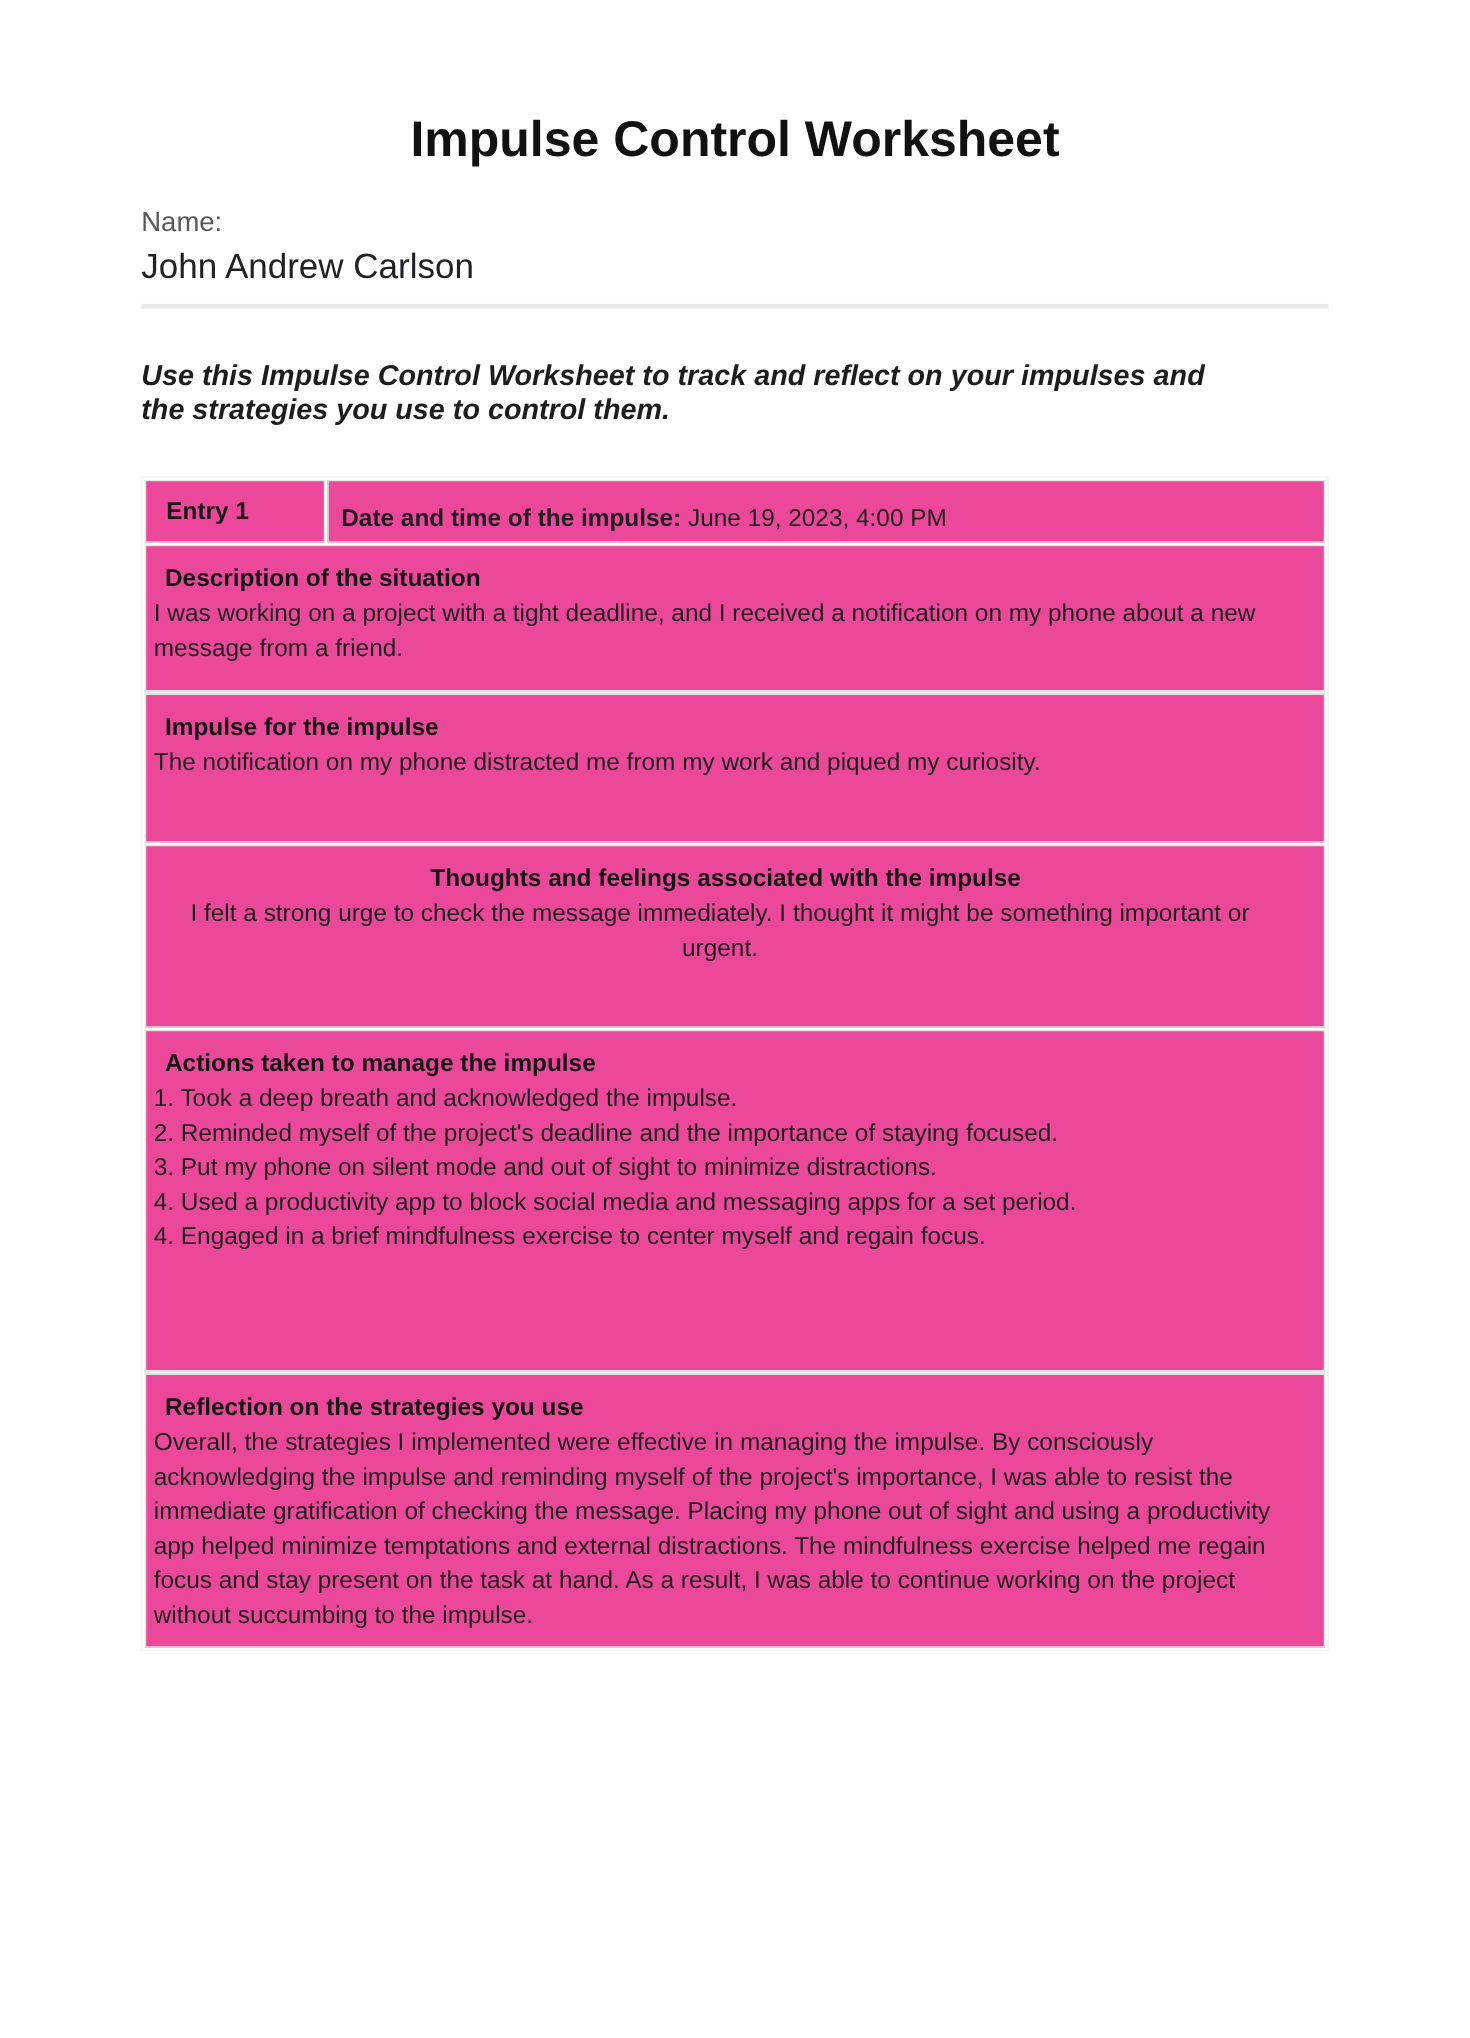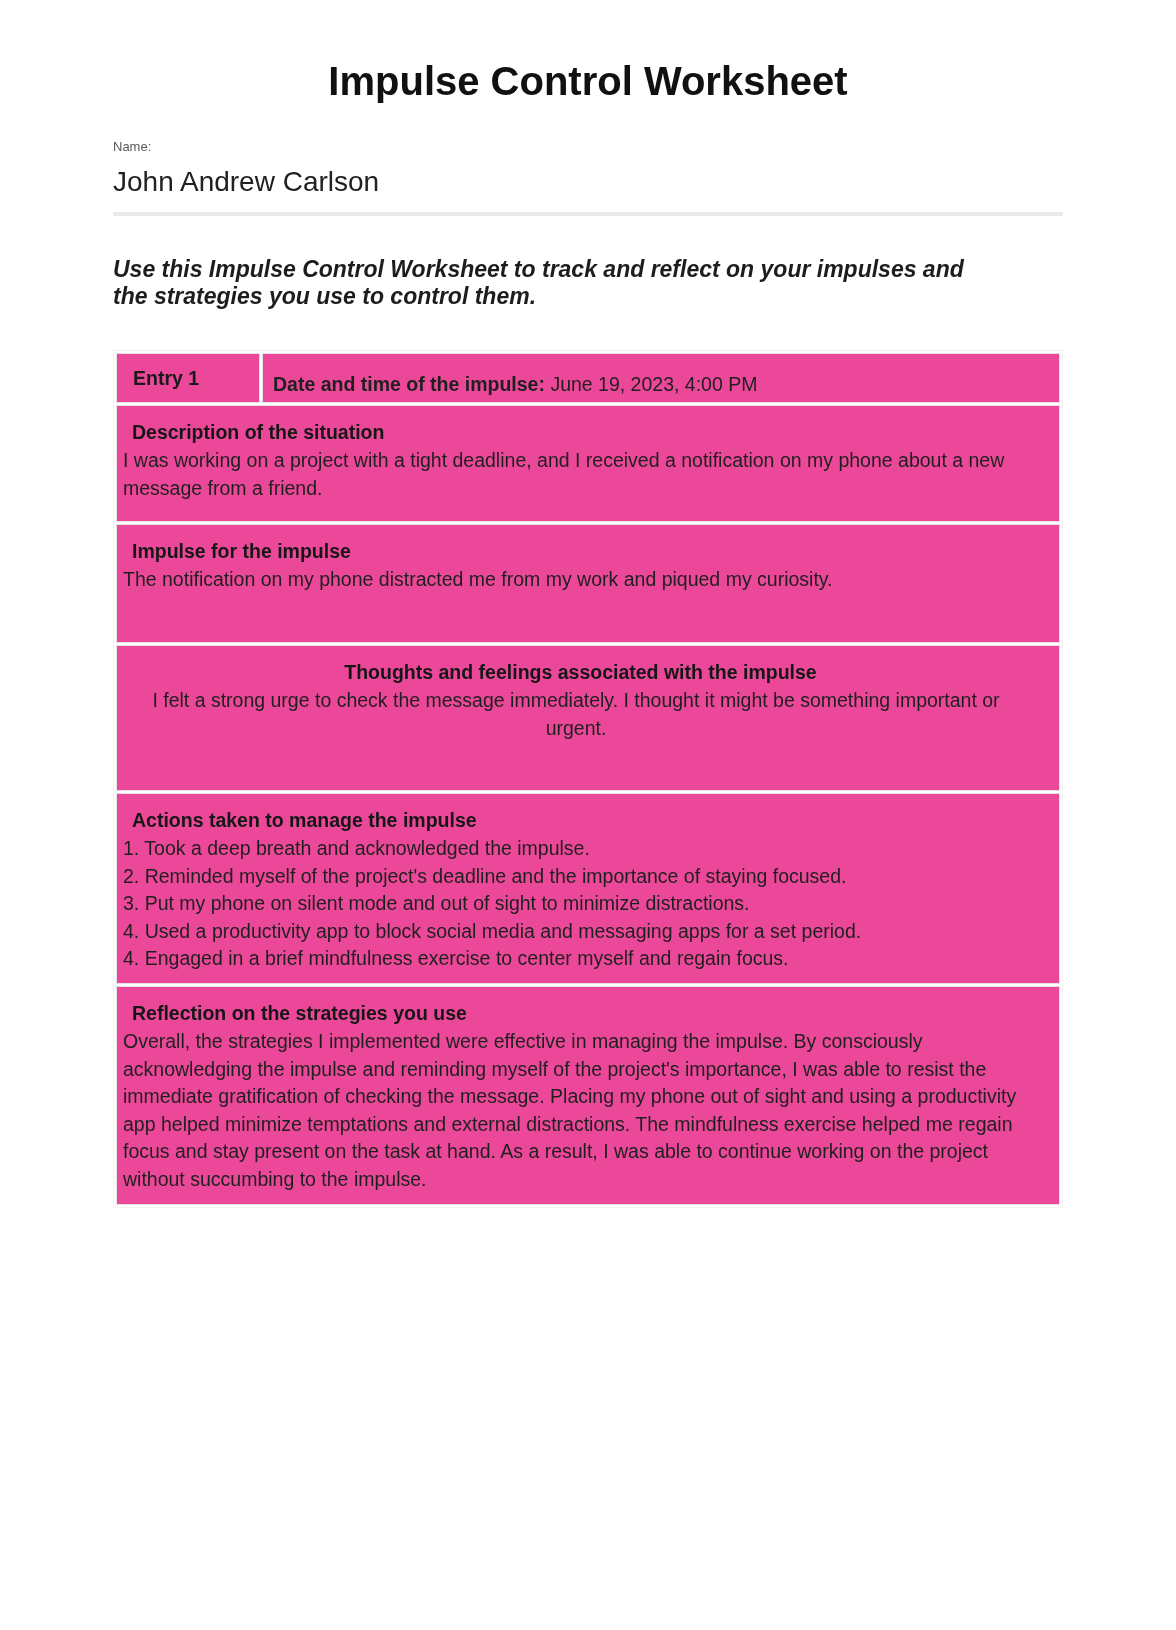--- a/index.html
+++ b/index.html
@@ -16,30 +16,30 @@
   }
   .page {
     box-sizing: border-box;
     width: 1176px;
     height: 1630px;
     padding: 0 113px;
     overflow: hidden;
   }
   .title {
     margin: 0;
-    padding-top: 58px;
+    padding-top: 89px;
     font-size: 40px;
     line-height: 46px;
     font-weight: bold;
     text-align: center;
     color: #111111;
   }
   .name-block { margin-top: 31px; }
   .name-label {
-    font-size: 13px;
+    font-size: 22px;
     line-height: 24px;
     color: #56595c;
   }
   .name-value {
     margin-top: 6px;
     font-size: 28px;
     line-height: 34px;
     color: #202124;
   }
   .name-underline {
@@ -83,21 +83,21 @@
     color: #1f1f1f;
   }
   .c-date .lbl { font-weight: bold; }
   .sec {
     vertical-align: top;
     padding: 13px 30px 8px 6px;
   }
   .r-desc td       { height: 117px; }
   .r-trigger td    { height: 119px; }
   .r-thoughts td   { height: 146px; text-align: center; }
-  .r-actions td    { height: 191px; }
+  .r-actions td    { height: 273px; }
   .r-reflection td { height: 219px; }
   .r-notes td      { height: 214px; }
   .sec .h {
     margin: 0 0 1px 0;
     padding-left: 9px;
     font-size: 19.5px;
     line-height: 27px;
     font-weight: bold;
     color: #161616;
   }

